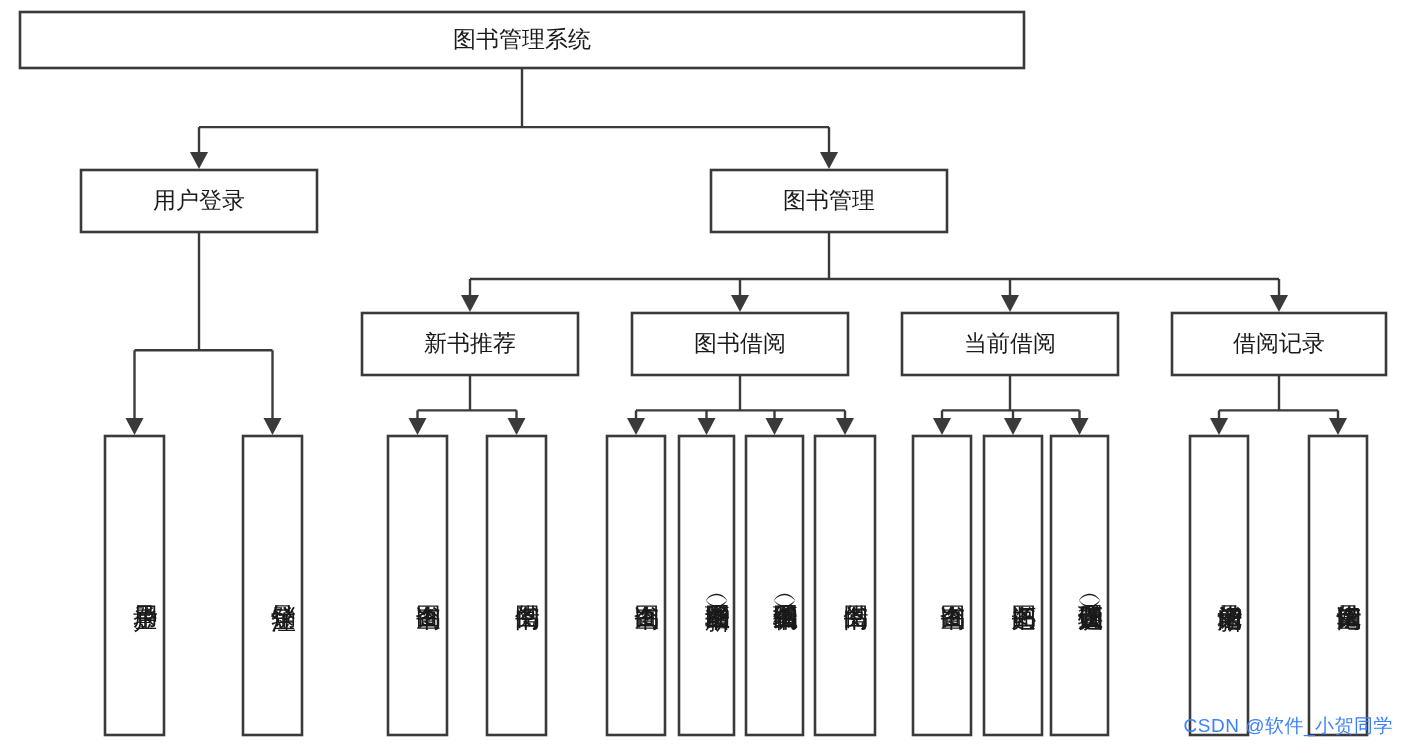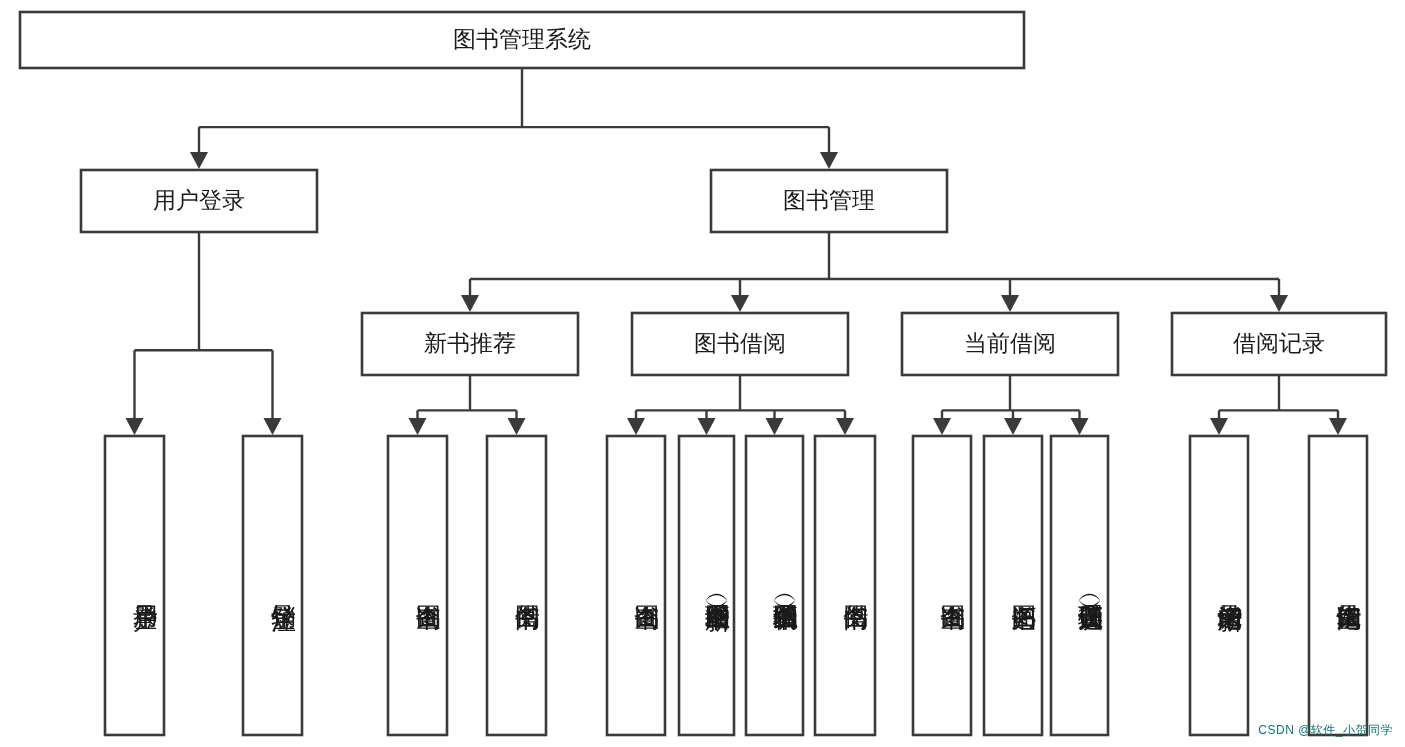--- a/index.html
+++ b/index.html
@@ -57,22 +57,22 @@
     writing-mode: vertical-rl;
     text-orientation: upright;
     text-anchor: middle;
     white-space: pre;
   }
   .watermark-text {
     position: absolute;
     right: 12px;
     bottom: 6px;
     font-family: "Liberation Sans", "DejaVu Sans", sans-serif;
-    font-size: 12px;
-    color: #0f766e;
+    font-size: 19px;
+    color: #3b82f6;
     letter-spacing: 0.5px;
     user-select: none;
     white-space: nowrap;
   }
 </style>
 </head>
 <body>
 
 <div id="diagram-root">
   <svg id="tree-svg" viewBox="0 0 1405 747">

